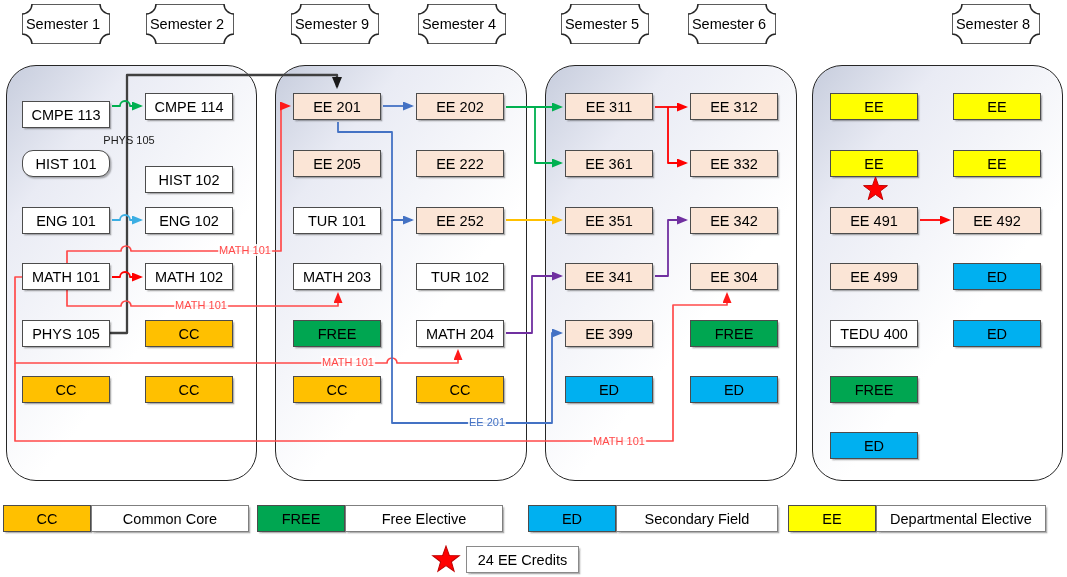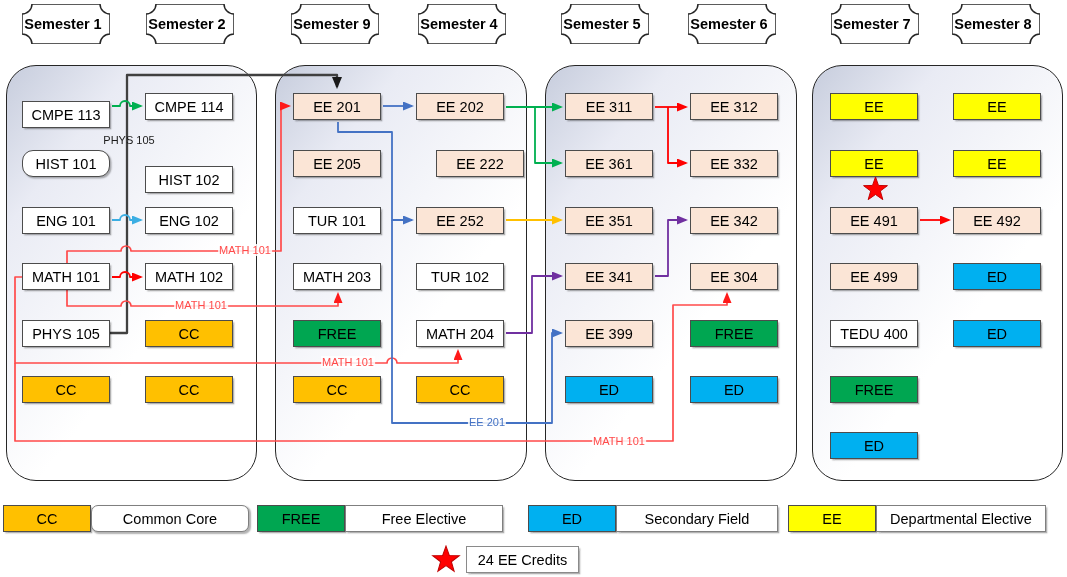--- a/index.html
+++ b/index.html
@@ -1,19 +1,19 @@
 <!DOCTYPE html>
 <html><head>
 <meta charset="utf-8">
 <style>
   html,body{margin:0;padding:0;background:#fff;}
   .canvas{position:relative;width:1067px;height:577px;background:#fff;
           font-family:"Liberation Sans", sans-serif;color:#000;overflow:hidden;}
   
-  .plaque{position:absolute;width:82px;height:40px;font-weight:bold;}
+  .plaque{position:absolute;width:82px;height:40px;}
   .plaque svg{position:absolute;left:0;top:0;}
   .plaque span{position:absolute;left:0;top:0;width:100%;height:100%;
                display:flex;align-items:center;justify-content:center;font-size:14.5px;}
   
   .group{position:absolute;top:65px;height:414px;border:1.6px solid #262626;border-radius:30px;
          background:linear-gradient(128deg,#c7cddd 0%,#e9ebf4 22%,#ffffff 62%);}
   
   .course{position:absolute;width:88px;height:27px;background:#ffffff;border:1.9px solid #4c4c4c;
           box-shadow:1.5px 1.5px 1.5px rgba(0,0,0,.3);display:flex;align-items:center;
           justify-content:center;font-size:14.5px;box-sizing:border-box;}
@@ -68,26 +68,20 @@
     <svg width="88" height="40" viewBox="0 0 88 40">
         <path d="M10,0 L78,0 A10,10 0 0 0 88,10 L88,30 A10,10 0 0 0 78,40 L10,40 A10,10 0 0 0 0,30 L0,10 A10,10 0 0 0 10,0 Z" fill="#ffffff" stroke="#262626" stroke-width="1.5"></path>
       </svg>
     <span>Semester 5</span>
   </div>
   <div class="plaque" style="left:688px;top:4px;">
     <svg width="88" height="40" viewBox="0 0 88 40">
         <path d="M10,0 L78,0 A10,10 0 0 0 88,10 L88,30 A10,10 0 0 0 78,40 L10,40 A10,10 0 0 0 0,30 L0,10 A10,10 0 0 0 10,0 Z" fill="#ffffff" stroke="#262626" stroke-width="1.5"></path>
       </svg>
     <span>Semester 6</span>
-  </div>
-  <div class="plaque" style="left:831px;top:4px;">
-    <svg width="88" height="40" viewBox="0 0 88 40">
-        <path d="M10,0 L78,0 A10,10 0 0 0 88,10 L88,30 A10,10 0 0 0 78,40 L10,40 A10,10 0 0 0 0,30 L0,10 A10,10 0 0 0 10,0 Z" fill="#ffffff" stroke="#262626" stroke-width="1.5"></path>
-      </svg>
-    <span>Semester 7</span>
   </div>
   <div class="plaque" style="left:952px;top:4px;">
     <svg width="88" height="40" viewBox="0 0 88 40">
         <path d="M10,0 L78,0 A10,10 0 0 0 88,10 L88,30 A10,10 0 0 0 78,40 L10,40 A10,10 0 0 0 0,30 L0,10 A10,10 0 0 0 10,0 Z" fill="#ffffff" stroke="#262626" stroke-width="1.5"></path>
       </svg>
     <span>Semester 8</span>
   </div>
 
   <div class="group" style="left:6px;width:249px;"></div>
   <div class="group" style="left:275px;width:250px;"></div>
@@ -166,21 +160,21 @@
   <div class="course" style="left:145px;top:376px;" data-type="cc">CC</div>
 
   <div class="course" style="left:293px;top:93px;" data-type="ee">EE 201</div>
   <div class="course" style="left:293px;top:150px;" data-type="ee">EE 205</div>
   <div class="course" style="left:293px;top:207px;" data-type="core">TUR 101</div>
   <div class="course" style="left:293px;top:263px;" data-type="core">MATH 203</div>
   <div class="course" style="left:293px;top:320px;" data-type="free">FREE</div>
   <div class="course" style="left:293px;top:376px;" data-type="cc">CC</div>
 
   <div class="course" style="left:416px;top:93px;" data-type="ee">EE 202</div>
-  <div class="course" style="left:416px;top:150px;margin-left:20px;" data-type="ee">EE 222</div>
+  <div class="course" style="left:416px;top:150px;" data-type="ee">EE 222</div>
   <div class="course" style="left:416px;top:207px;" data-type="ee">EE 252</div>
   <div class="course" style="left:416px;top:263px;" data-type="core">TUR 102</div>
   <div class="course" style="left:416px;top:320px;" data-type="core">MATH 204</div>
   <div class="course" style="left:416px;top:376px;" data-type="cc">CC</div>
 
   <div class="course" style="left:565px;top:93px;" data-type="ee">EE 311</div>
   <div class="course" style="left:565px;top:150px;" data-type="ee">EE 361</div>
   <div class="course" style="left:565px;top:207px;" data-type="ee">EE 351</div>
   <div class="course" style="left:565px;top:263px;" data-type="ee">EE 341</div>
   <div class="course" style="left:565px;top:320px;" data-type="ee">EE 399</div>
@@ -205,21 +199,21 @@
   <div class="course" style="left:953px;top:150px;" data-type="elective">EE</div>
   <div class="course" style="left:953px;top:207px;" data-type="ee">EE 492</div>
   <div class="course" style="left:953px;top:263px;" data-type="ed">ED</div>
   <div class="course" style="left:953px;top:320px;" data-type="ed">ED</div>
 
   <svg class="star" style="left:861px;top:176px;" width="29" height="27" viewBox="0 0 30 28">
     <polygon points="15,1 18.1,9.8 27.4,10 20,15.6 22.6,24.5 15,19.2 7.4,24.5 10,15.6 2.6,10 11.9,9.8" fill="#FF0000" stroke="#C00000" stroke-width="1"></polygon>
   </svg>
 
   <div class="course" style="left:3px;top:505px;" data-type="cc">CC</div>
-  <div class="legend-label" style="left:91px;top:505px;width:158px;border-radius:7px;">Common Core</div>
+  <div class="legend-label" style="left:91px;top:505px;width:158px;">Common Core</div>
   <div class="course" style="left:257px;top:505px;" data-type="free">FREE</div>
   <div class="legend-label" style="left:345px;top:505px;width:158px;">Free Elective</div>
   <div class="course" style="left:528px;top:505px;" data-type="ed">ED</div>
   <div class="legend-label" style="left:616px;top:505px;width:162px;">Secondary Field</div>
   <div class="course" style="left:788px;top:505px;" data-type="elective">EE</div>
   <div class="legend-label" style="left:876px;top:505px;width:170px;">Departmental Elective</div>
 
   <svg class="star" style="left:430px;top:545px;" width="32" height="30" viewBox="0 0 30 28">
     <polygon points="15,1 18.1,9.8 27.4,10 20,15.6 22.6,24.5 15,19.2 7.4,24.5 10,15.6 2.6,10 11.9,9.8" fill="#FF0000" stroke="#C00000" stroke-width="1"></polygon>
   </svg>

